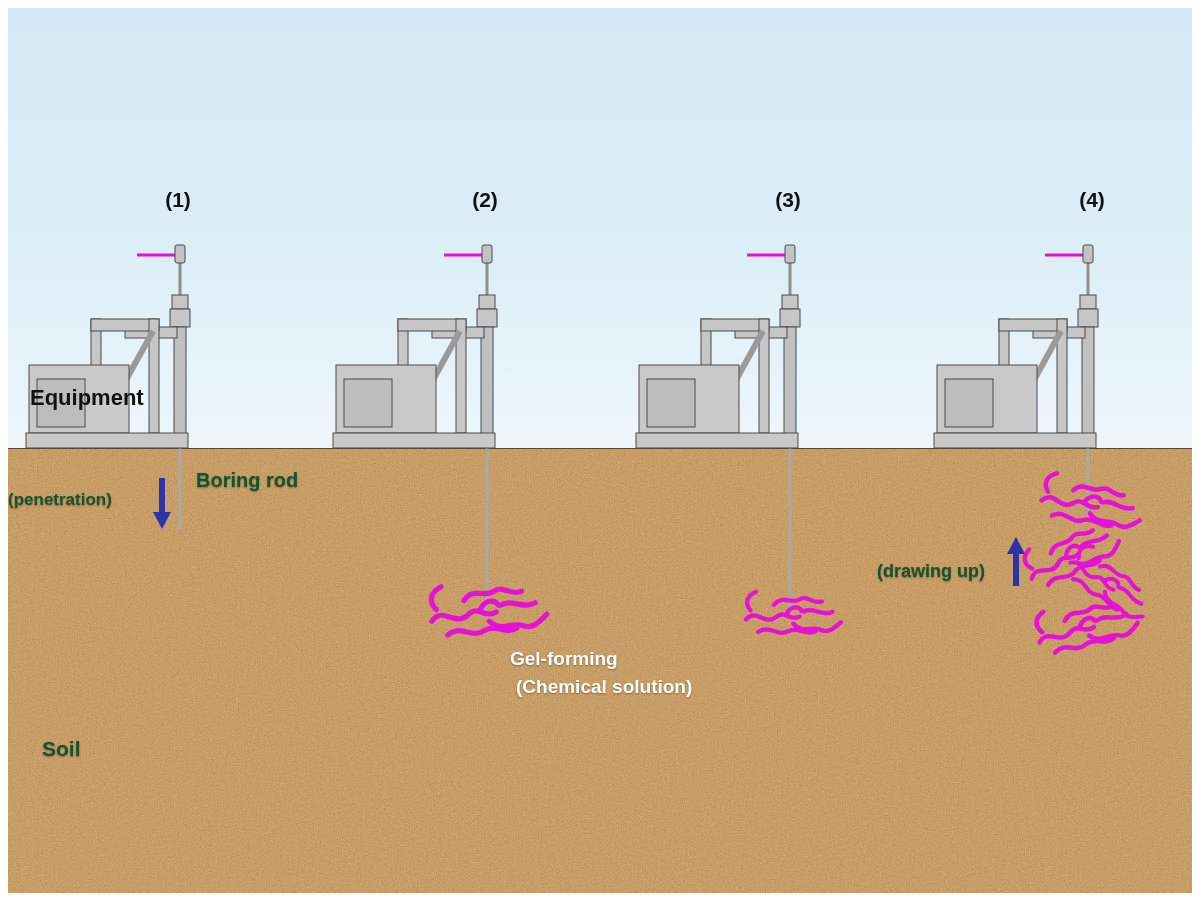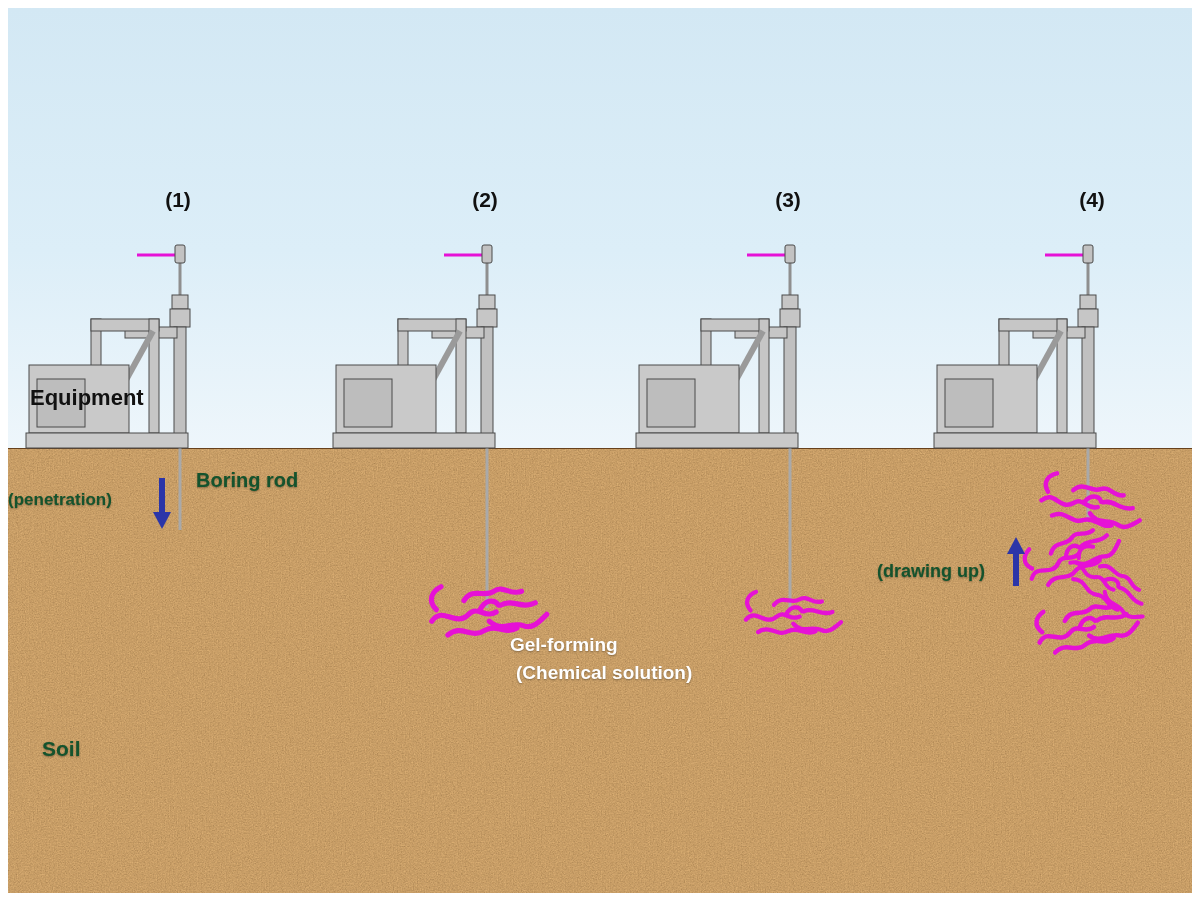--- a/index.html
+++ b/index.html
@@ -16,21 +16,21 @@
     background:#8a5a2b;border-top:1px solid rgba(60,35,10,.45);
   }
   .soil svg{position:absolute;left:0;top:0;width:100%;height:100%;display:block;}
   .scene{position:absolute;left:0;top:0;width:1200px;height:900px;pointer-events:none;}
   .lbl{position:absolute;font-weight:bold;white-space:nowrap;}
   .stage-label{color:#111;font-size:21px;transform:translateX(-50%);}
   .black-label{color:#111;font-size:22px;}
   .white-label{color:#14532d;text-shadow:0 1px 2px rgba(0,0,0,.35);}
   .lbl-penetration{left:8px;top:490px;font-size:17px;}
   .lbl-boringrod{left:196px;top:469px;font-size:20px;}
-  .lbl-grout{left:510px;top:631px;font-size:19px;line-height:28px;font-weight:bold;color:#fff;text-shadow:0 1px 2px rgba(0,0,0,.35);position:absolute;}
+  .lbl-grout{left:510px;top:645px;font-size:19px;line-height:28px;font-weight:bold;color:#fff;text-shadow:0 1px 2px rgba(0,0,0,.35);position:absolute;}
   .lbl-grout .l3{padding-left:6px;}
   .lbl-drawingup{left:877px;top:561px;font-size:18px;}
   .lbl-soil{left:42px;top:737px;font-size:21px;}
   .lbl-equipment{left:30px;top:385px;}
   .s1{left:178px;top:188px;} .s2{left:485px;top:188px;} .s3{left:788px;top:188px;} .s4{left:1092px;top:188px;}
 </style>
 </head>
 <body>
 
 <div class="frame">

